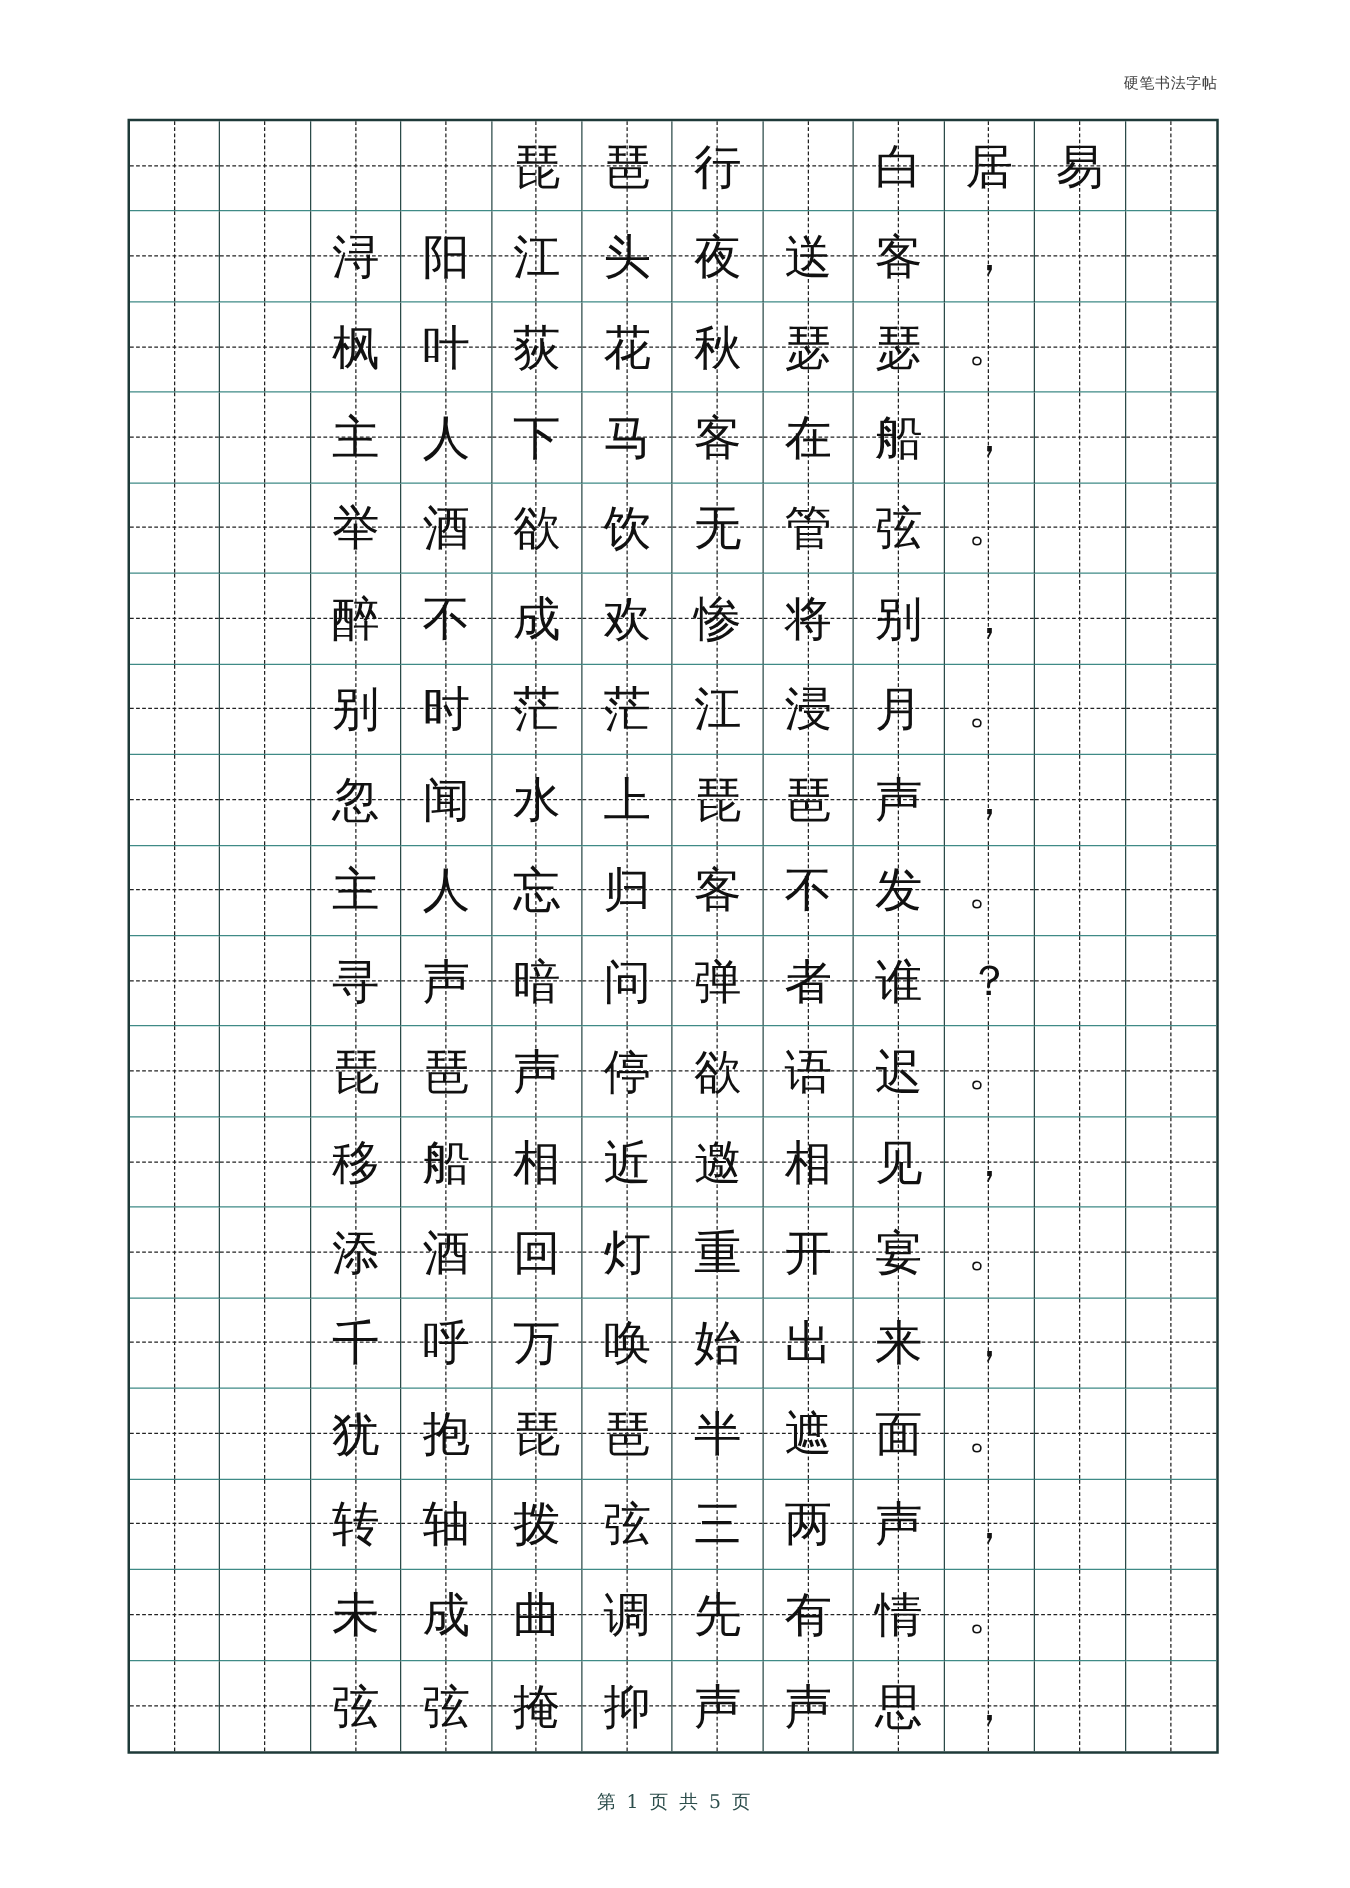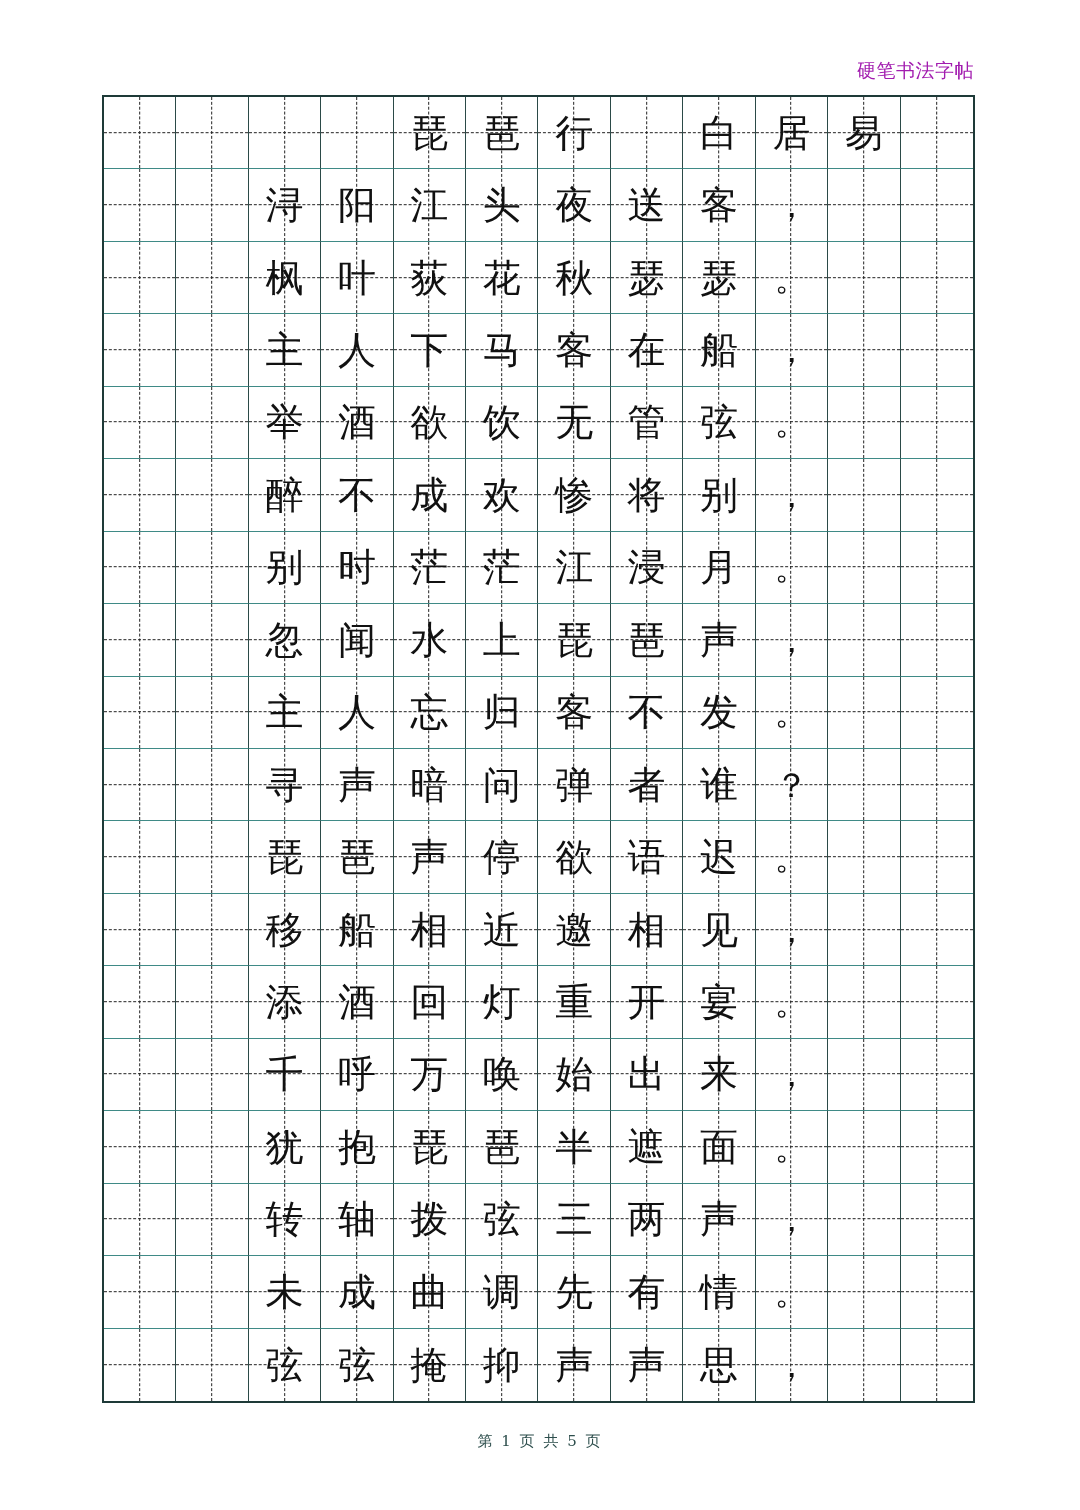--- a/index.html
+++ b/index.html
@@ -1,17 +1,17 @@
 <!DOCTYPE html>
 <html><head>
 <meta charset="utf-8">
 <style>
   html, body { margin:0; padding:0; background:#ffffff; }
   body { width:1080px; height:1510px; position:relative; overflow:hidden; font-family:"DejaVu Serif", serif; }
-  .brand { position:absolute; top:58px; right:106px; font-family:"DejaVu Sans", sans-serif; font-size:19px; color:#a21caf; letter-spacing:0.5px; }
+  .brand { position:absolute; top:58px; right:106px; font-family:"DejaVu Sans", sans-serif; font-size:12px; color:#404040; letter-spacing:0.5px; }
   .sheet { position:absolute; left:102px; top:95px; width:873px; height:1308px; border:2.5px solid #1e3a38; box-sizing:border-box; }
   .grid { position:absolute; left:0; top:0; width:100%; height:100%; display:grid; grid-template-columns:repeat(12, 1fr); grid-template-rows:repeat(18, 1fr); }
   .cell { position:relative; border-right:1.6px solid #2b4a48; border-bottom:1.6px solid #3f8a86; box-sizing:border-box; display:flex; align-items:center; justify-content:center; }
   .cell:nth-child(12n) { border-right:none; }
   .cell.lastrow { border-bottom:none; }
   .cell::before { content:""; position:absolute; left:50%; top:0; bottom:0; border-left:1.6px dashed #222; transform:translateX(-0.8px); }
   .cell::after { content:""; position:absolute; top:50%; left:0; right:0; border-top:1.6px dashed #222; transform:translateY(-0.8px); }
   .glyph { position:relative; z-index:2; font-size:38px; color:#111; line-height:1; font-family:"DejaVu Serif", serif; }
   .glyph.punct { font-size:34px; }
   .footer { position:absolute; top:1432px; left:0; width:100%; text-align:center; font-family:"DejaVu Serif", serif; font-size:15px; color:#2d4e4c; letter-spacing:2px; }

